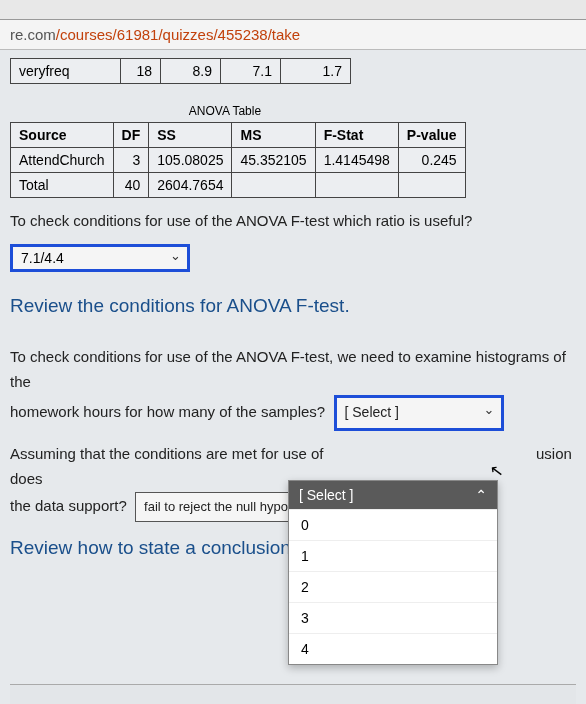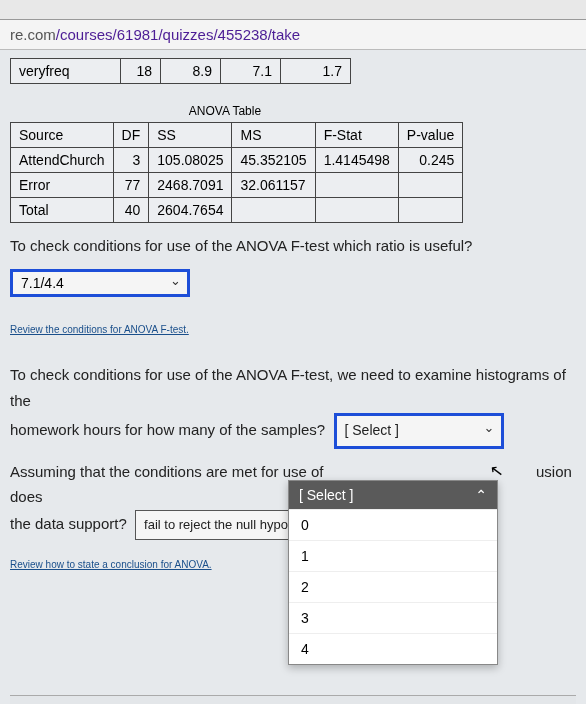--- a/index.html
+++ b/index.html
@@ -16,34 +16,34 @@
     background: #e8e8e8;
     border-bottom: 1px solid #999;
   }
   .url-bar {
     background: #f4f4f4;
     padding: 6px 10px;
     font-size: 15px;
     color: #555;
     border-bottom: 1px solid #bbb;
   }
-  .url-bar .dark { color:#4c1d95;margin-top:48px; }
+  .url-bar .dark { color:#c2410c;margin-top:48px; }
   .content {
     padding: 8px 10px;
     background: #e6e9ec;
   }
   table { border-collapse: collapse; }
   .tbl td, .tbl th {
     border: 1px solid #444;
     padding: 4px 8px;
     font-size: 14px;
     text-align: left;
     background: #eceef1;
   }
-  .tbl th { font-weight: normal; }
+  .tbl th { font-weight: bold; }
   .small-row td { font-size:14px; }
   .anova-title { text-align:center; font-size:12px; margin: 20px 0 4px 0; }
   .para { font-size:15px; margin: 10px 0; line-height:1.7; color:#222;}
   .select-box {
     display:inline-block;
     border:3px solid #1d4ed8;
     background:#f5f5f5;
     padding:3px 28px 3px 8px;
     font-size:14px;
     position:relative;
@@ -51,21 +51,21 @@
     vertical-align: middle;
   }
   .select-box::after{
     content:"⌄";
     position:absolute;
     right:6px;
     top:1px;
     font-size:13px;
     color:#333;
   }
-  .link { color:#1a4f8b; text-decoration:underline; font-size:10px; cursor:pointer;}
+  .link { color:#1a4f8b; font-size:19px; cursor:pointer;}
   .inline-input{
     display:inline-block;
     border:1px solid #555;
     background:#f5f5f5;
     padding:3px 8px;
     font-size:13px;
     vertical-align: middle;
   }
   .dropdown-open{
     position:absolute;
@@ -145,28 +145,20 @@
       <th>F-Stat</th>
       <th>P-value</th>
     </tr>
     <tr>
       <td>AttendChurch</td>
       <td style="text-align:right">3</td>
       <td>105.08025</td>
       <td>45.352105</td>
       <td>1.4145498</td>
       <td style="text-align:right">0.245</td>
-    </tr>
-    <tr>
-      <td>Error</td>
-      <td style="text-align:right">77</td>
-      <td>2468.7091</td>
-      <td>32.061157</td>
-      <td></td>
-      <td></td>
     </tr>
     <tr>
       <td>Total</td>
       <td style="text-align:right">40</td>
       <td>2604.7654</td>
       <td></td>
       <td></td>
       <td></td>
     </tr>
   </tbody>

